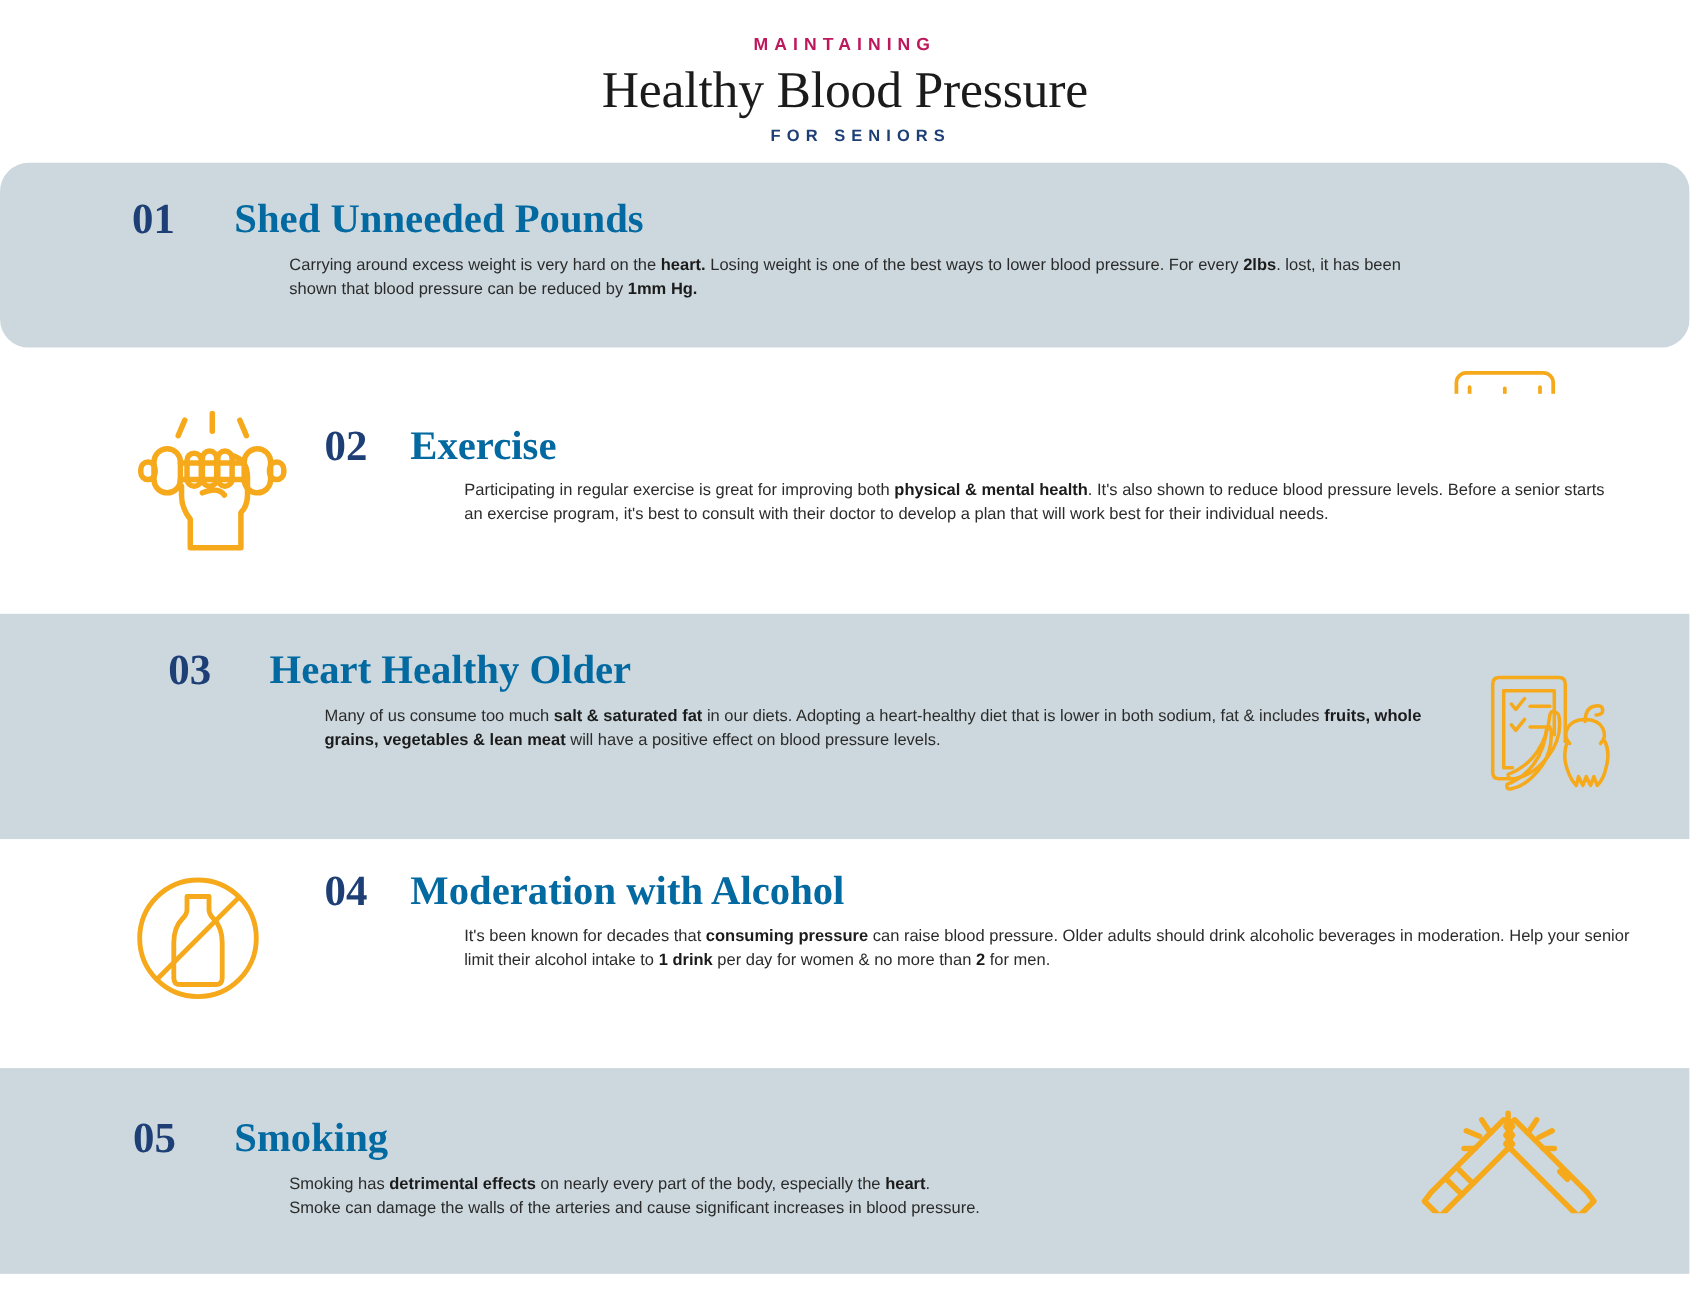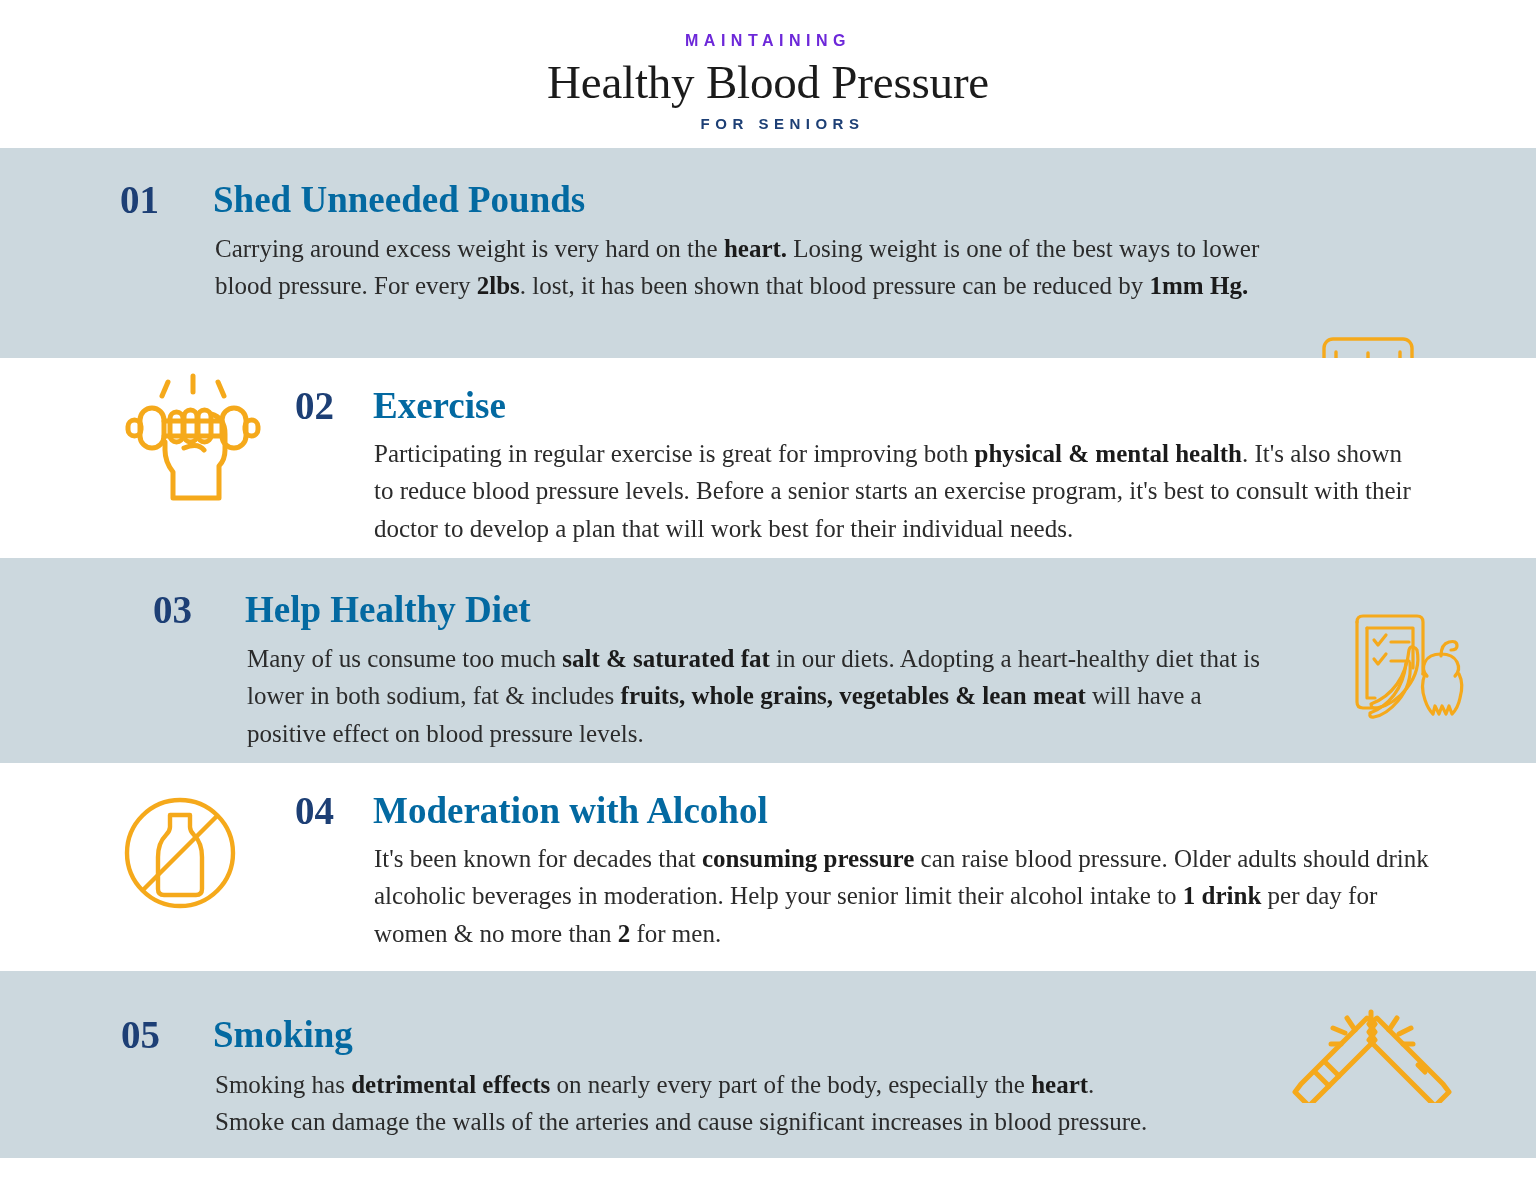--- a/index.html
+++ b/index.html
@@ -27,21 +27,21 @@
     height: 148px;
     background: #ffffff;
     text-align: center;
   }
   .eyebrow {
     margin-top: 33px;
     font-family: "Liberation Sans", sans-serif;
     font-size: 16px;
     font-weight: 700;
     letter-spacing: 5.5px;
-    color: #6d28d9;
+    color: #be185d;
     line-height: 1;
   }
   .main-title {
     margin-top: 9px;
     font-family: "Liberation Serif", "DejaVu Serif", serif;
     font-size: 47px;
     font-weight: 400;
     color: #1b1b1b;
     line-height: 1.05;
     letter-spacing: -0.2px;
@@ -86,34 +86,35 @@
     position: absolute;
     font-family: "Liberation Serif", "DejaVu Serif", serif;
     font-size: 37px;
     font-weight: 700;
     color: #0369a1;
     line-height: 1;
     white-space: nowrap;
   }
   .body-text {
     position: absolute;
-    font-family: Liberation Serif, serif;
-    font-size: 25px;
+    font-family: Liberation Sans, sans-serif;
+    font-size: 15px;
     color: #2b2b2b;
     line-height: 1.49;
+    margin-left: 48px;
   }
   .body-text b { font-weight: 700; color: #1b1b1b; }
 
   .icon-box {
     position: absolute;
   }
   .icon-box svg { display: block; }
 
   
-  #band-1 { top: 148px;  height: 210px; }
+  #band-1 { top: 148px;  height: 168px; border-radius: 26px; }
   #band-2 { top: 358px;  height: 200px; }
   #band-3 { top: 558px;  height: 205px; padding-left: 32px; }
   #band-4 { top: 763px;  height: 208px; }
   #band-5 { top: 971px;  height: 187px; }
 
   
   #band-1 .num      { left: 120px; top: 32px; }
   #band-1 .heading  { left: 213px; top: 33px; }
   #band-1 .body-text{ left: 215px; top: 82px; width: 1050px; }
   #band-1 .icon-box { left: 1318px; top: 185px; }
@@ -209,21 +210,21 @@
       </div>
       <div class="num">02</div>
       <div class="heading">Exercise</div>
       <div class="body-text"><span>Participating in regular exercise is great for improving both </span><b>physical &amp; mental health</b><span>. It's also shown to reduce blood pressure levels. Before a senior starts an exercise program, it's best to consult with their doctor to develop a plan that will work best for their individual needs.</span></div>
     </div>
   </div>
 
   <div class="band shaded" id="band-3">
     <div class="band-inner">
       <div class="num">03</div>
-      <div class="heading">Help Healthy Diet</div>
+      <div class="heading">Heart Healthy Older</div>
       <div class="body-text"><span>Many of us consume too much </span><b>salt  &amp; saturated fat</b><span> in our diets. Adopting a heart-healthy diet that is lower in both sodium, fat &amp; includes </span><b>fruits, whole grains, vegetables &amp; lean meat</b><span> will have a positive effect on blood pressure levels.</span></div>
       <div class="icon-box">
         <svg width="135" height="115" viewBox="0 0 135 115">
           <g fill="none" stroke="#f5a91b" stroke-width="3.2" stroke-linecap="round" stroke-linejoin="round">
 
             <path d="M12 14 q0 -6 6 -6 h54 q6 0 6 6 v52"></path>
             <path d="M78 66 v0"></path>
             <path d="M12 14 v80 q0 6 6 6 h14"></path>
 
             <path d="M22 20 h46 v40"></path>

